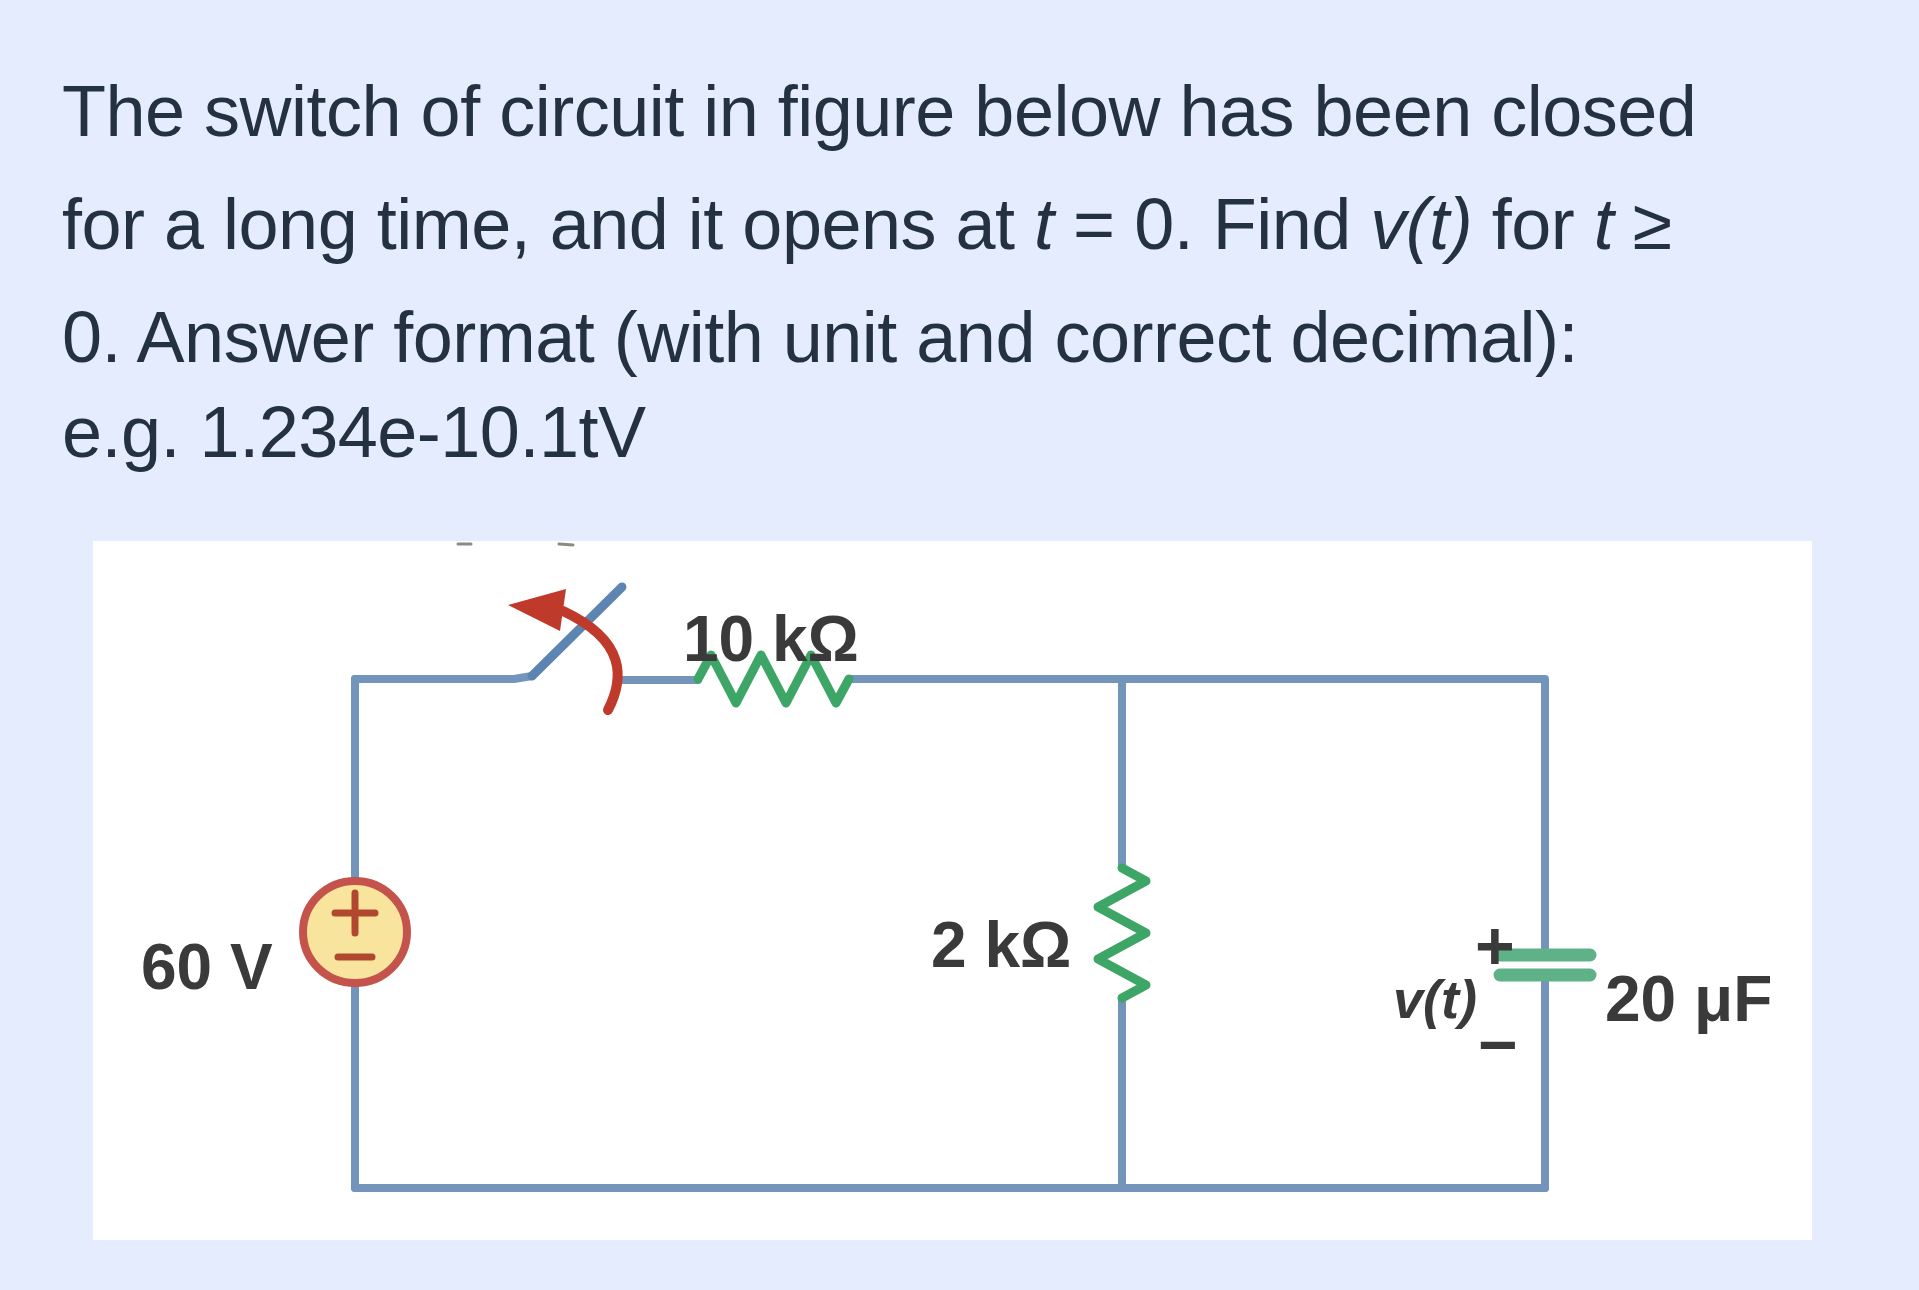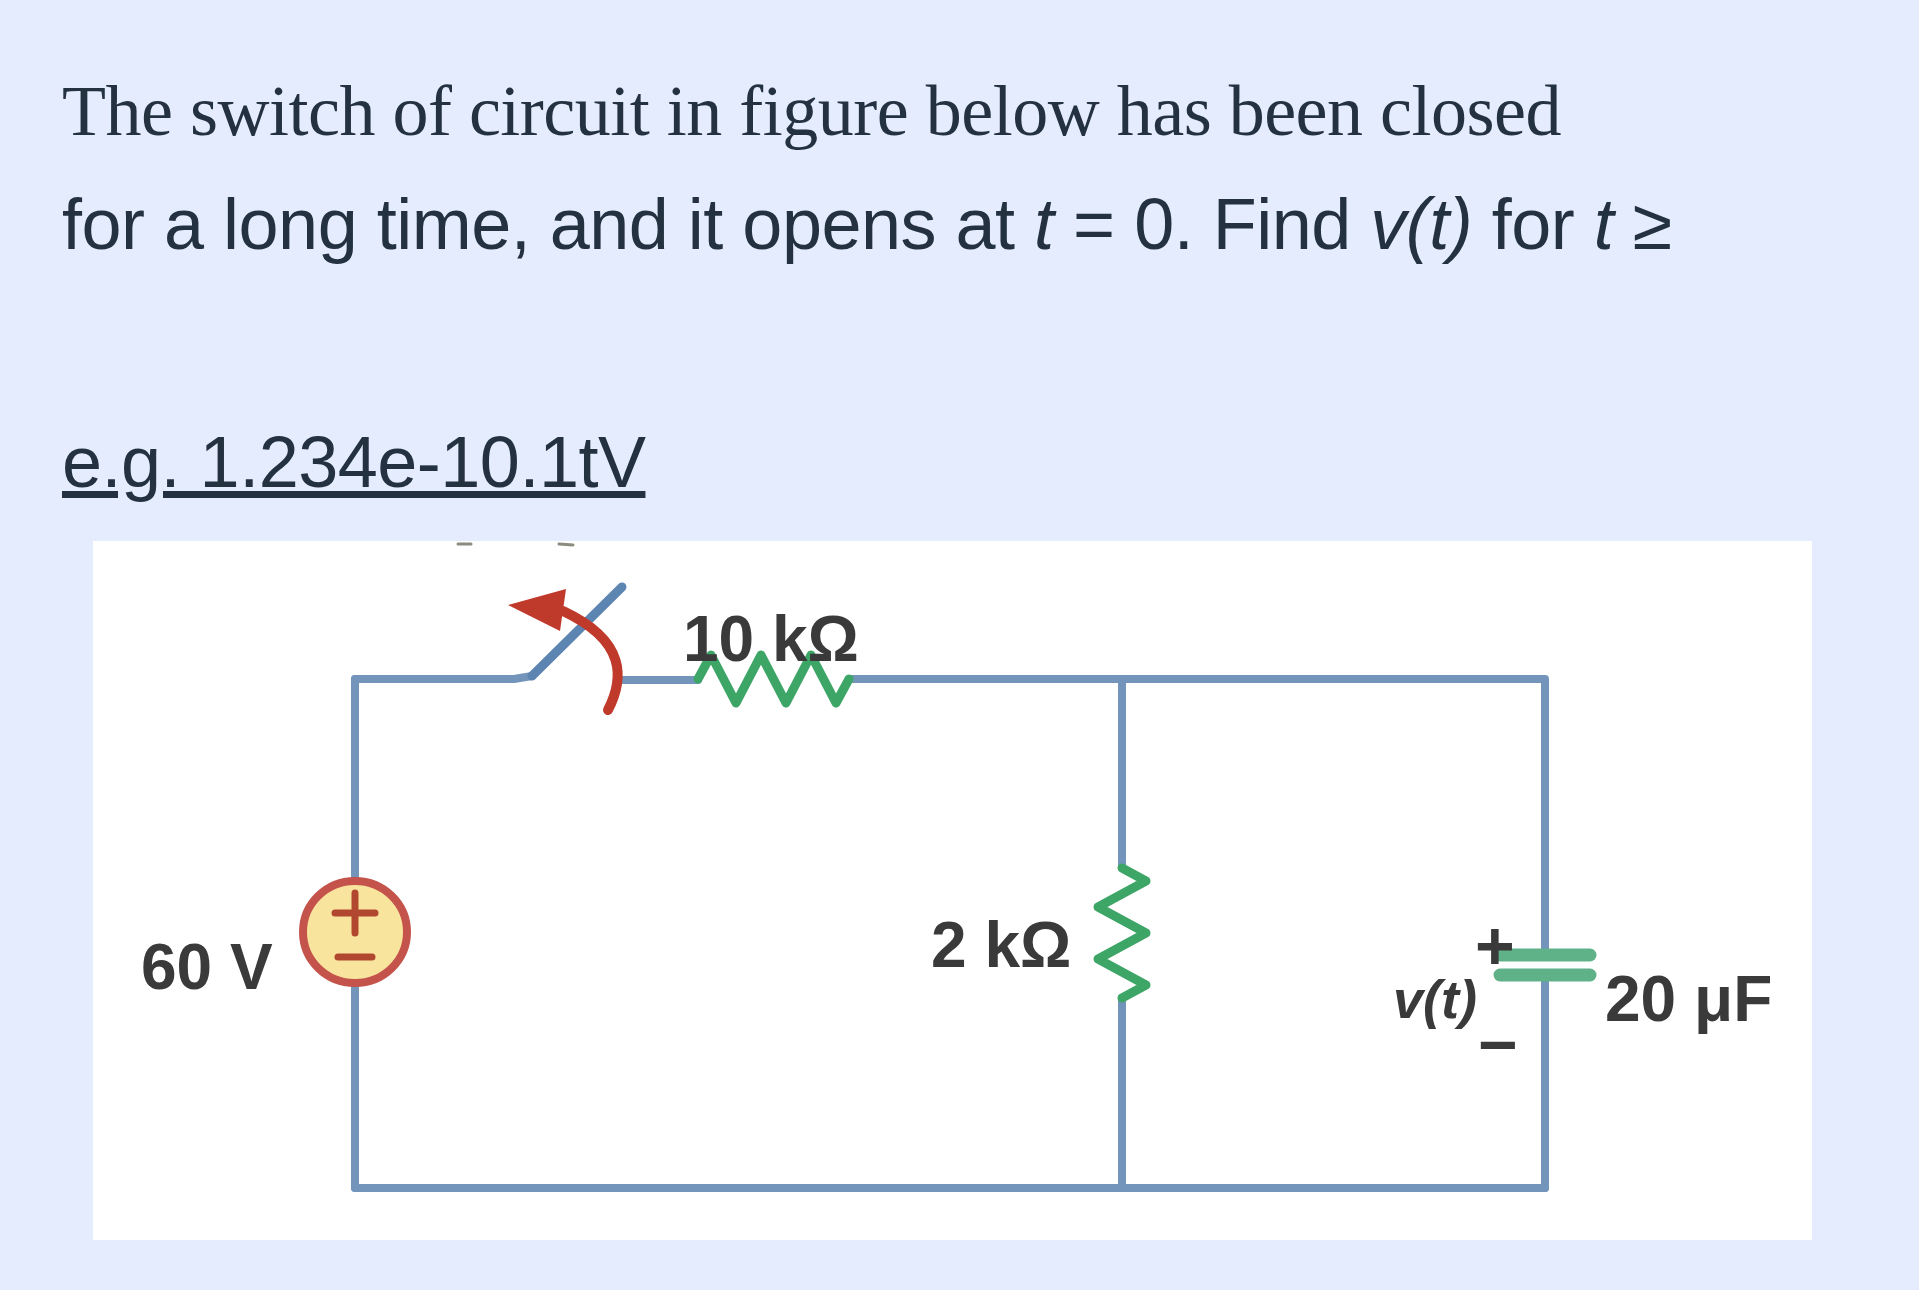--- a/index.html
+++ b/index.html
@@ -14,24 +14,24 @@
   
   .problem-line{
     position:absolute;
     left:62px;
     color:var(--text,#243240);
     font-size:72px;
     letter-spacing:-0.5px;
     white-space:nowrap;
     line-height:1;
   }
-  .pl1{top:75px;font-family:Liberation Serif, serif;}
+  .pl1{top:75px;}
   .pl2{top:188px;}
   .pl3{top:301px;}
-  .pl4{top:426px;text-decoration:underline;}
+  .pl4{top:396px;}
   .it{font-style:italic;}
   
   .figure-panel{
     position:absolute;
     left:93px;top:541px;
     width:1719px;height:699px;
     background:var(--panel,#ffffff);
   }
   .figure-panel svg{position:absolute;left:0;top:0;}
   
@@ -64,20 +64,21 @@
 </style>
 </head>
 <body style="background: rgb(228, 236, 253);">
 
 <div class="page">
 
   <div class="problem-line pl1">The switch of circuit in figure below has been closed</div>
 
   <div class="problem-line pl2"><span>for a long time, and it opens at </span><span class="it">t</span><span> = 0. Find </span><span class="it">v(t)</span><span> for </span><span class="it">t</span><span> ≥</span></div>
 
+  <div class="problem-line pl3">0. Answer format (with unit and correct decimal):</div>
 
   <div class="problem-line pl4">e.g. 1.234e-10.1tV</div>
 
   <div class="figure-panel">
 
     <svg width="1719" height="699" viewBox="0 0 1719 699">
 
       <line class="topmark" x1="365" y1="3" x2="378" y2="3"></line>
       <line class="topmark" x1="466" y1="3" x2="480" y2="4"></line>
 

